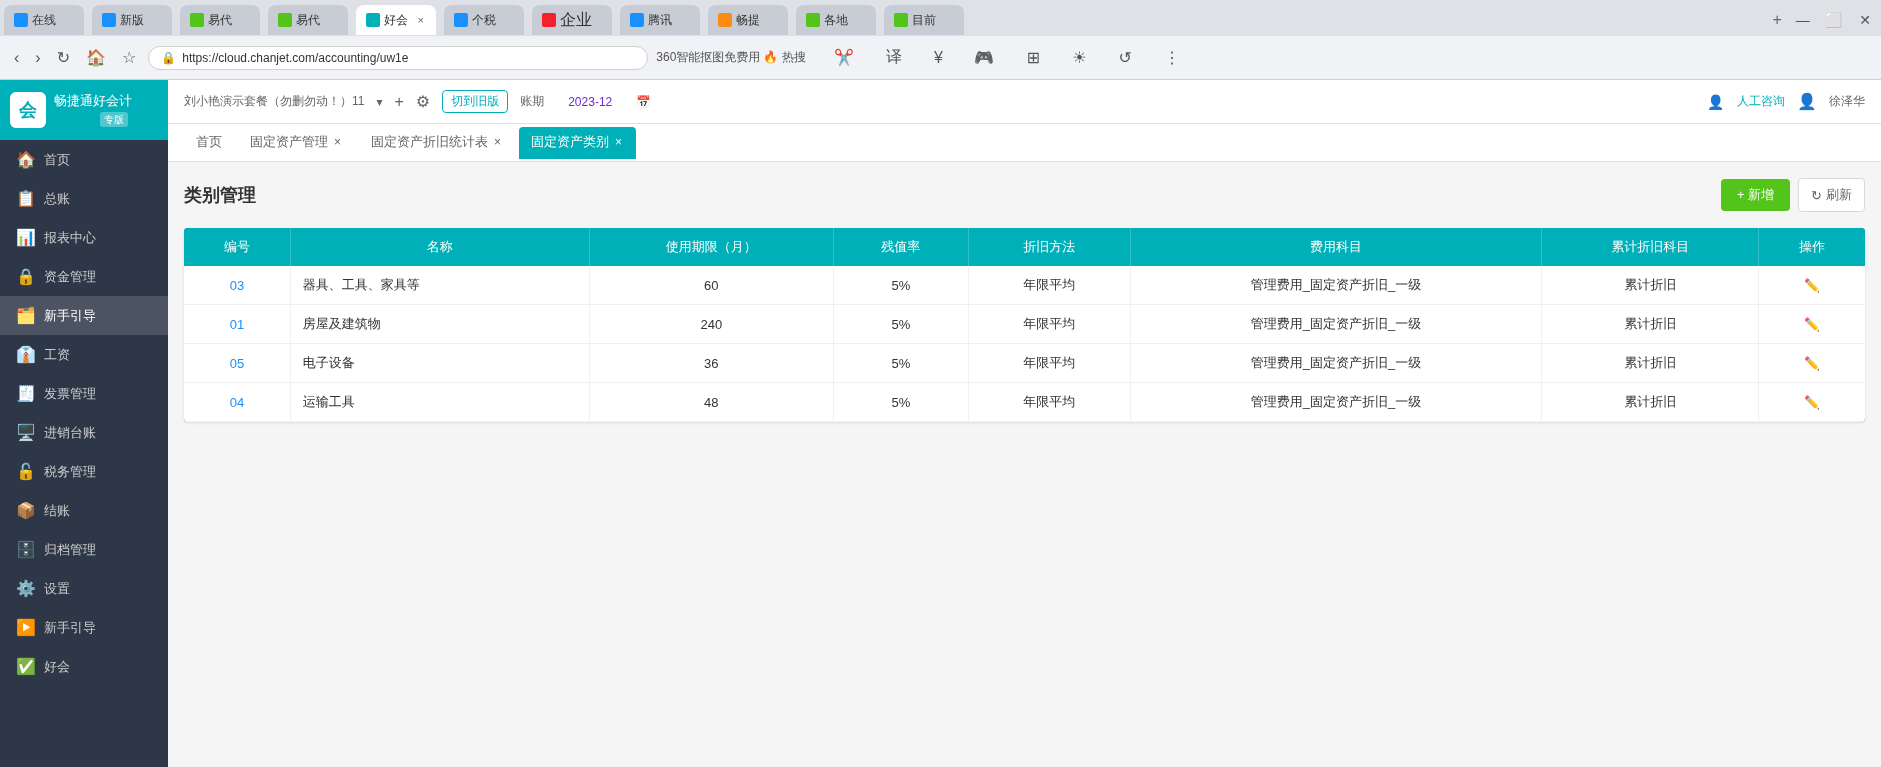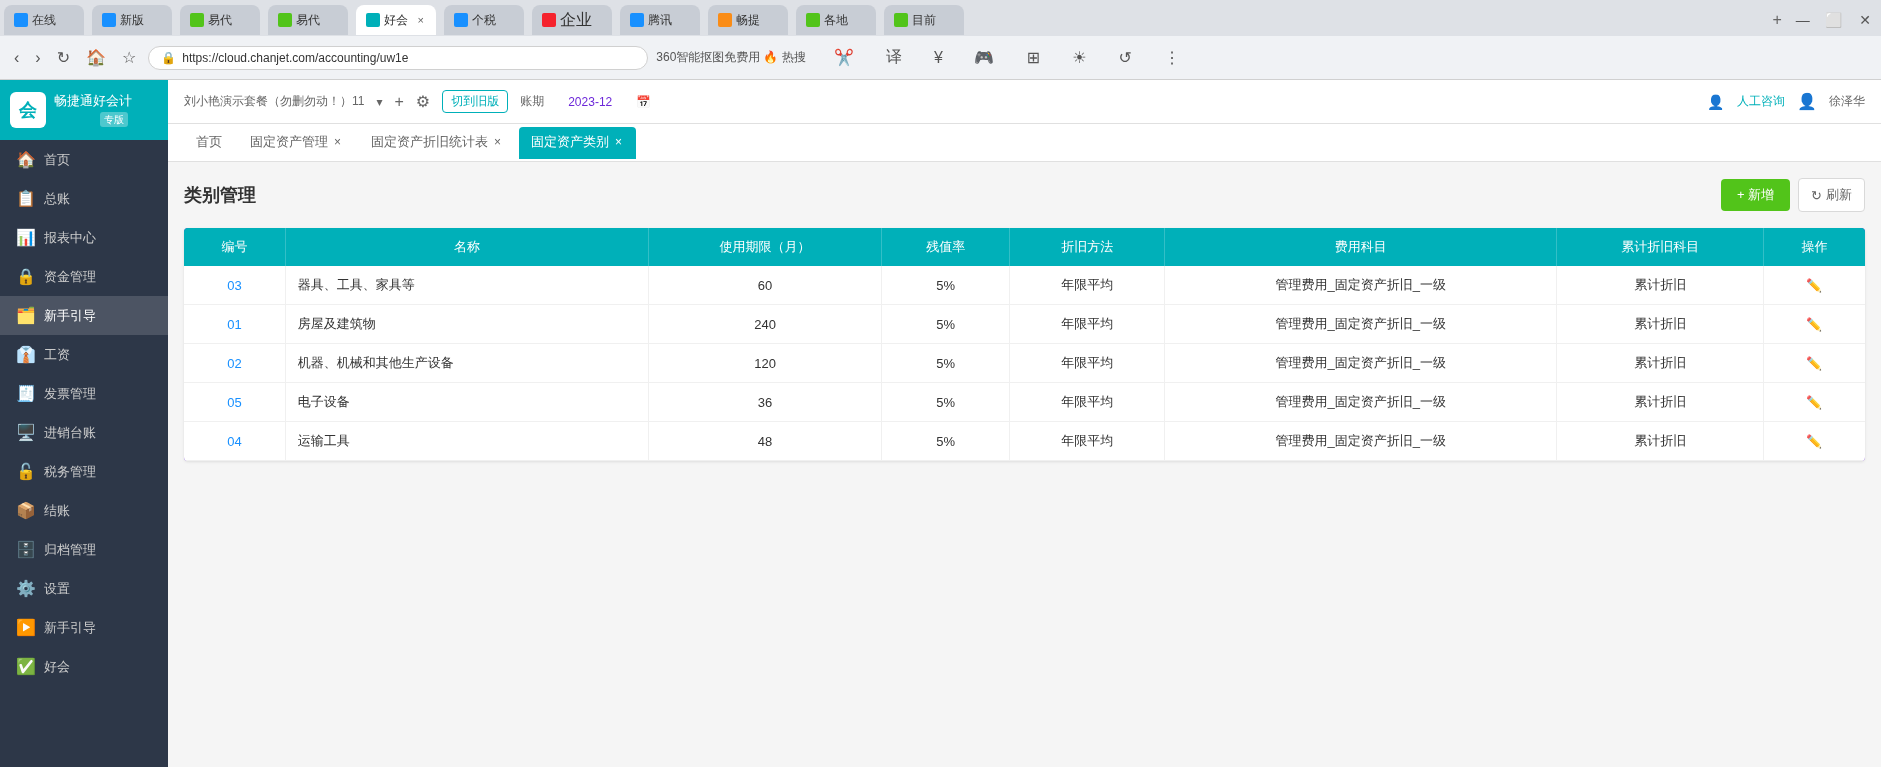--- a/index.html
+++ b/index.html
@@ -312,30 +312,20 @@
               <td class="code">01</td>
               <td class="name">房屋及建筑物</td>
               <td>240</td>
               <td>5%</td>
               <td>年限平均</td>
               <td>管理费用_固定资产折旧_一级</td>
               <td>累计折旧</td>
               <td class="edit-icon">✏️</td>
             </tr>
             <tr>
-              <td class="code">02</td>
-              <td class="name">机器、机械和其他生产设备</td>
-              <td>120</td>
-              <td>5%</td>
-              <td>年限平均</td>
-              <td>管理费用_固定资产折旧_一级</td>
-              <td>累计折旧</td>
-              <td class="edit-icon">✏️</td>
-            </tr>
-            <tr>
               <td class="code">05</td>
               <td class="name">电子设备</td>
               <td>36</td>
               <td>5%</td>
               <td>年限平均</td>
               <td>管理费用_固定资产折旧_一级</td>
               <td>累计折旧</td>
               <td class="edit-icon">✏️</td>
             </tr>
             <tr>

